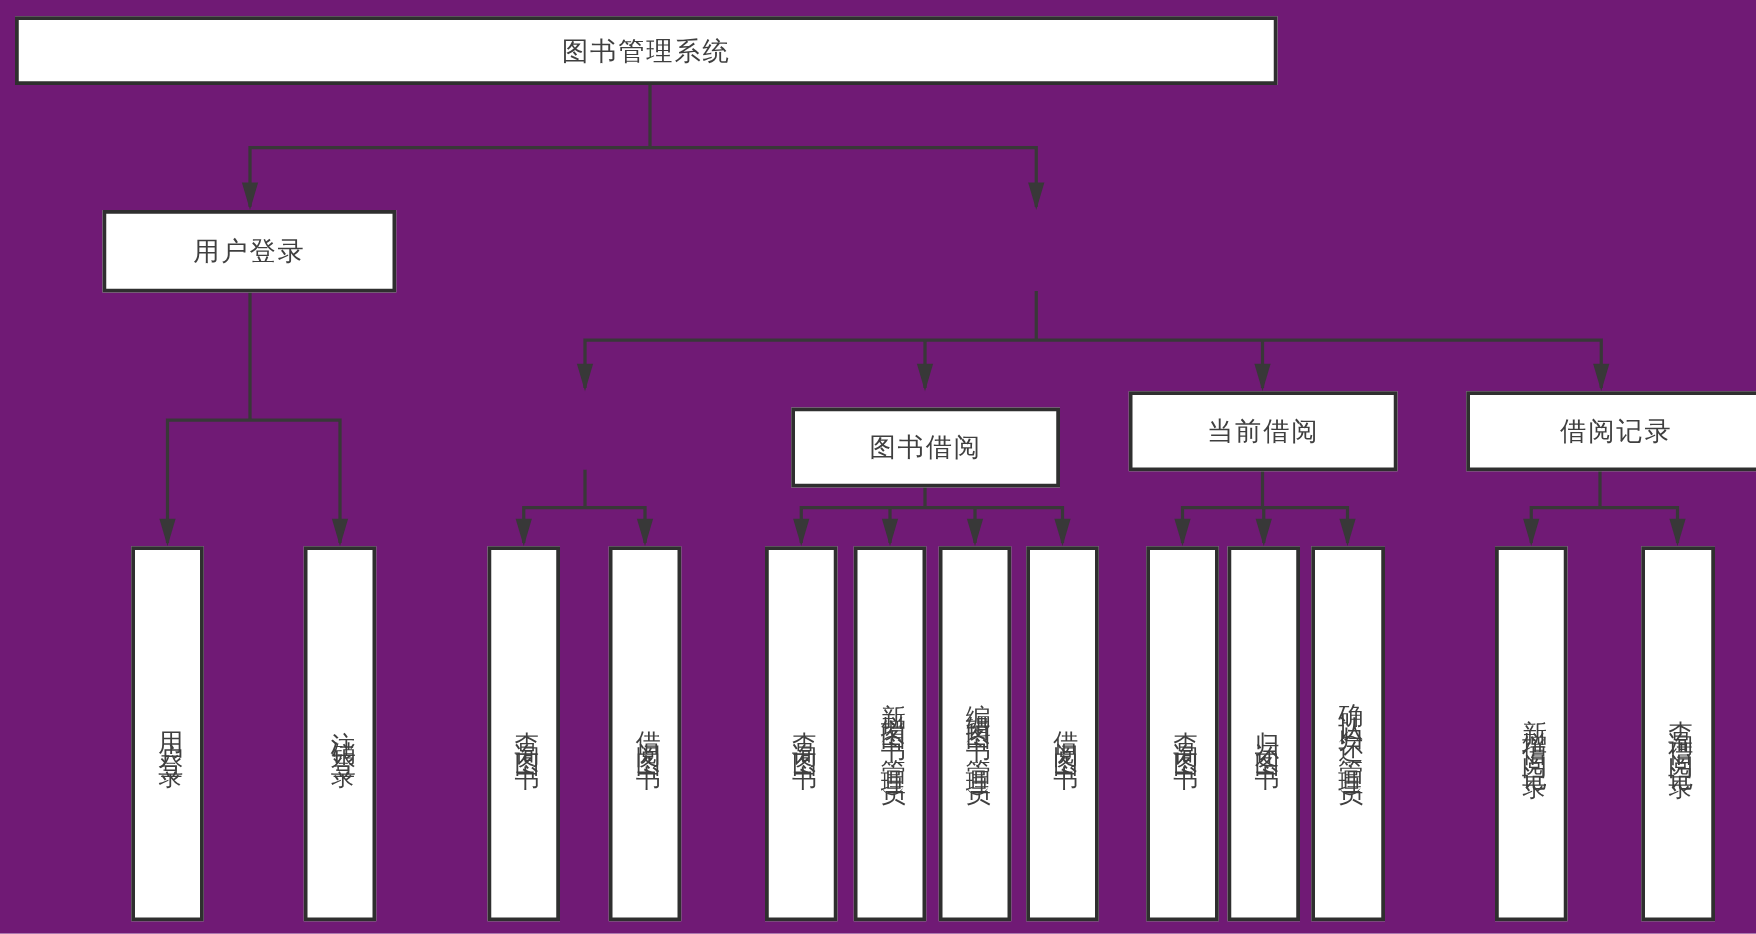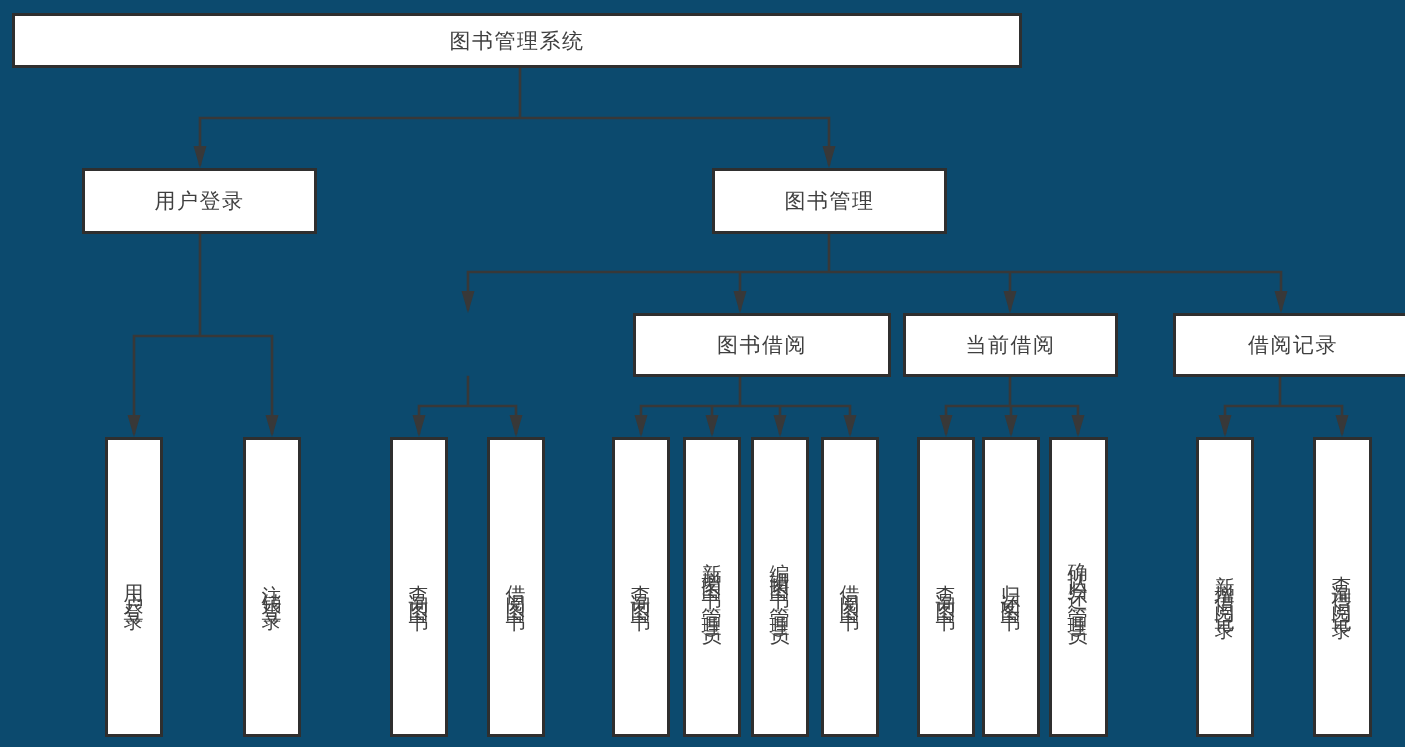--- a/index.html
+++ b/index.html
@@ -6,22 +6,22 @@
     --line:#383838;
     --box-border:#2f2f2f;
     --box-fill:#ffffff;
     --text:#3f3f3f;
     --watermark:#9c9c9c;
   }
   html,body{margin:0;padding:0;background:#ffffff;}
   #canvas{
     position:relative;
     width:1405px;height:747px;
-    background:#0c4a6e;
-    font-family:Liberation Sans, sans-serif;
+    background:#701a75;
+    font-family:Liberation Mono, monospace;
     overflow:hidden;
   }
   #connectors{position:absolute;left:0;top:0;width:1405px;height:747px;}
   .cline{stroke:var(--line);stroke-width:2.6;fill:none;stroke-linecap:square;}
   .ahead{fill:var(--line);stroke:none;}
   .box{
     position:absolute;
     box-sizing:border-box;
     background:var(--box-fill);
     border:3px solid var(--box-border);
@@ -86,23 +86,22 @@
     <polygon class="ahead" points="939.5,415 952.5,415 946,437"></polygon>
     <polygon class="ahead" points="1004.5,415 1017.5,415 1011,437"></polygon>
     <polygon class="ahead" points="1071.5,415 1084.5,415 1078,437"></polygon>
     <polygon class="ahead" points="1218.5,415 1231.5,415 1225,437"></polygon>
     <polygon class="ahead" points="1335.5,415 1348.5,415 1342,437"></polygon>
   </svg>
 
   <div class="box h" style="left:12px;top:13px;width:1010px;height:55px">图书管理系统</div>
 
   <div class="box h" style="left:82px;top:168px;width:235px;height:66px">用户登录</div>
-  <div class="box h" style="left:712px;top:168px;width:235px;height:66px">图书管理</div>
 
-  <div class="box h" style="left:633px;top:313px;width:258px;height:64px">图书借阅</div>
+  <div class="box h" style="left:633px;top:326px;width:215px;height:64px">图书借阅</div>
   <div class="box h" style="left:903px;top:313px;width:215px;height:64px">当前借阅</div>
   <div class="box h" style="left:1173px;top:313px;width:240px;height:64px">借阅记录</div>
 
   <div class="box v" style="left:105px;top:437px;width:58px;height:300px">用户登录</div>
   <div class="box v" style="left:243px;top:437px;width:58px;height:300px">注销登录</div>
 
   <div class="box v" style="left:390px;top:437px;width:58px;height:300px">查询图书</div>
   <div class="box v" style="left:487px;top:437px;width:58px;height:300px">借阅图书</div>
 
   <div class="box v" style="left:612px;top:437px;width:58px;height:300px">查询图书</div>

